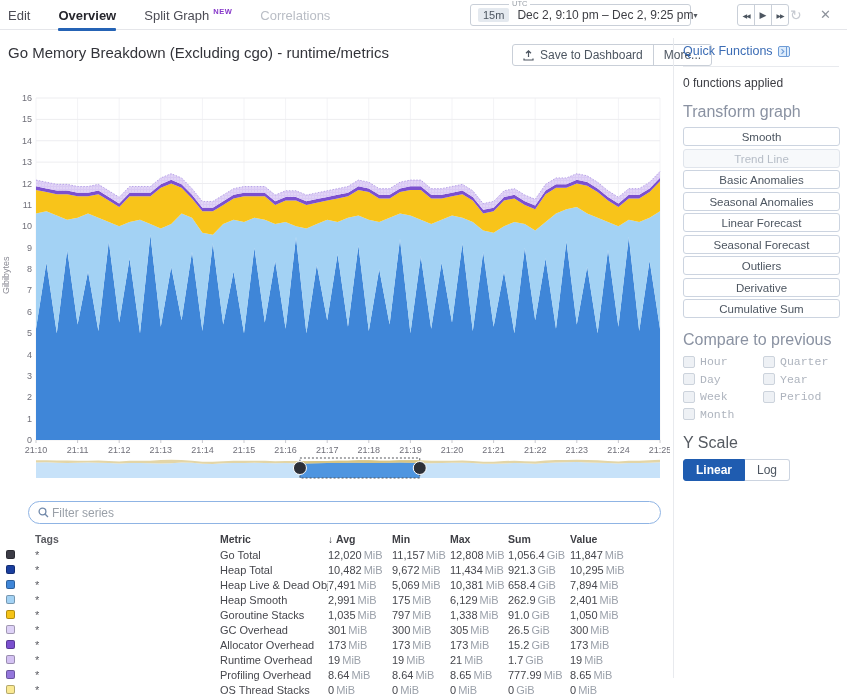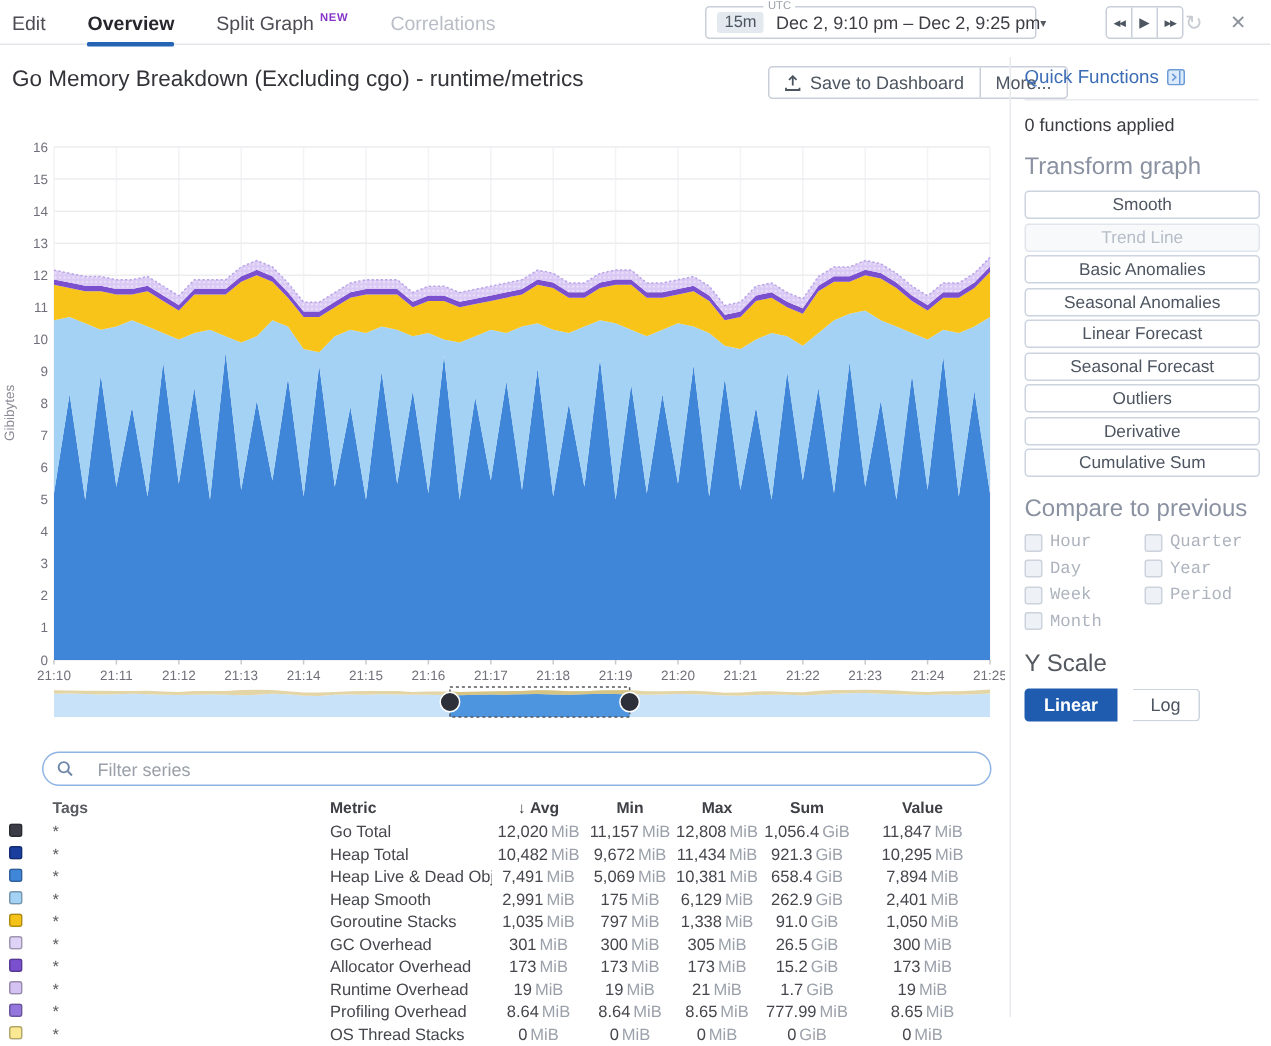--- a/index.html
+++ b/index.html
@@ -41,41 +41,41 @@
   .applied{font-size:12px;color:#3a3b41;margin-top:9px;}
   .slabel{font-size:16px;color:#8a92a2;margin-top:13px;margin-bottom:6px;}
   .tbtn{display:block;width:157px;height:19px;border:1px solid #ccd4e0;border-radius:3px;background:#fff;font-size:11.5px;color:#4c5560;margin-bottom:2.5px;font-family:inherit;cursor:pointer;line-height:16px;}
   .tbtn.disabled{background:#f7f9fb;border-color:#e0e5ec;color:#b6bdc7;cursor:default;}
   .cmpgrid{display:grid;grid-template-columns:80px 77px;row-gap:4.5px;margin-top:2px;}
   .cmp{display:flex;align-items:center;gap:5px;font-size:11.5px;color:#aeb4be;font-family:Liberation Mono, monospace;}
   .cb{width:10px;height:10px;border:1px solid #ccd3dc;background:#eef1f5;border-radius:2px;flex:none;}
   .yscale{display:flex;margin-top:7px;}
   .ys{height:22px;padding:0 12px;font-size:12px;display:flex;align-items:center;border:1px solid #ccd4e0;box-sizing:border-box;background:#fff;color:#4c5560;font-family:inherit;cursor:pointer;}
   .ys.active{background:#1f5cb0;border-color:#1f5cb0;color:#fff;font-weight:bold;border-radius:3px 0 0 3px;}
-  .ys.right{border-left:none;border-radius:0 3px 3px 0;margin-left:10px;}
+  .ys.right{border-left:none;border-radius:0 3px 3px 0;}
 
   
   #chart{position:absolute;left:0;top:88px;}
   #mini{position:absolute;left:0;top:455px;}
   .ylab{position:absolute;left:1px;top:200px;width:12px;height:150px;font-size:9px;color:#8a8a94;writing-mode:vertical-rl;transform:rotate(180deg);text-align:center;}
   .tick{font-size:9px;fill:#70707a;font-family:"Liberation Sans",sans-serif;}
 
   
-  .filterbox{position:absolute;left:28px;top:501px;width:633px;height:23px;border:1px solid #8fb4e4;border-radius:12px;display:flex;align-items:center;gap:14px;padding:0 9px;box-sizing:border-box;background:#fff;}
+  .filterbox{position:absolute;left:28px;top:501px;width:633px;height:23px;border:1px solid #8fb4e4;border-radius:12px;display:flex;align-items:center;gap:1px;padding:0 9px;box-sizing:border-box;background:#fff;}
   .filterbox input{border:none;outline:none;flex:1;font-size:12px;color:#3a3b41;background:transparent;font-family:inherit;}
   .filterbox input::placeholder{color:#9aa0a8;}
 
   
   .table{position:absolute;left:0;top:531px;width:662px;}
   .tgrid{display:grid;grid-template-columns:12px 202px 108px 64px 58px 58px 62px 92px;padding-left:6px;align-items:center;}
   .thead{height:16px;font-size:10.5px;font-weight:bold;color:#3f4046;}
   .trow{height:15px;font-size:11px;color:#46474d;}
   .c.tags{padding-left:17px;color:#5a5b61;}
   .c.metric{white-space:nowrap;overflow:hidden;}
-  .c.num{text-align:center;padding-right:2px;white-space:nowrap;}
+  .c.num{text-align:left;padding-right:2px;white-space:nowrap;}
   .unit{color:#9ba1aa;margin-left:2px;}
   .sw{width:9px;height:9px;border-radius:2px;border:1px solid rgba(0,0,0,.28);box-sizing:border-box;display:inline-block;}
   .sorticon{margin-right:3px;font-size:10px;}
 </style>
 </head>
 <body>
 
 <div id="app">
 
   <div class="topbar">

